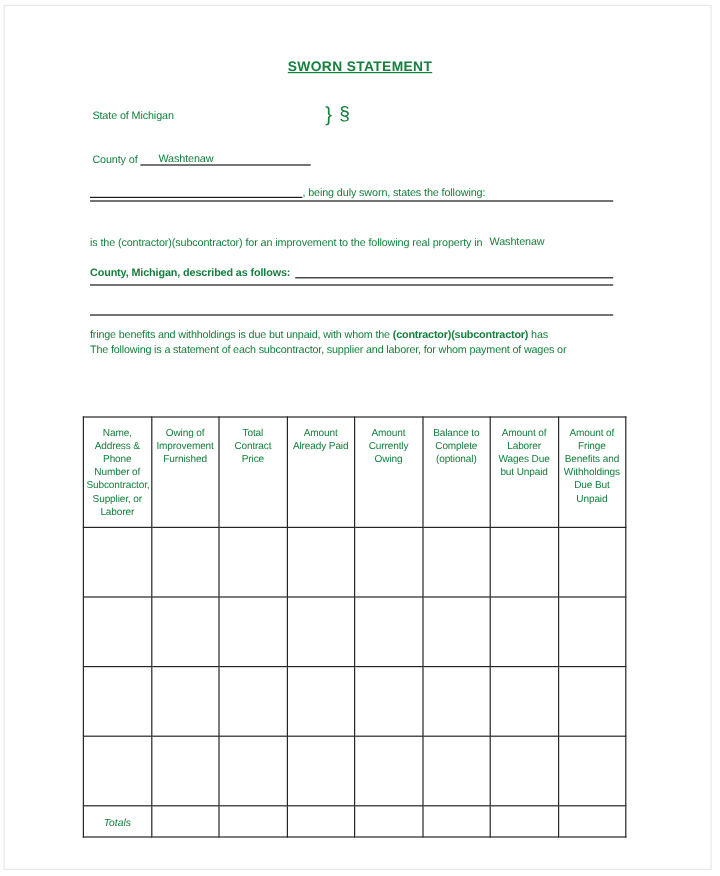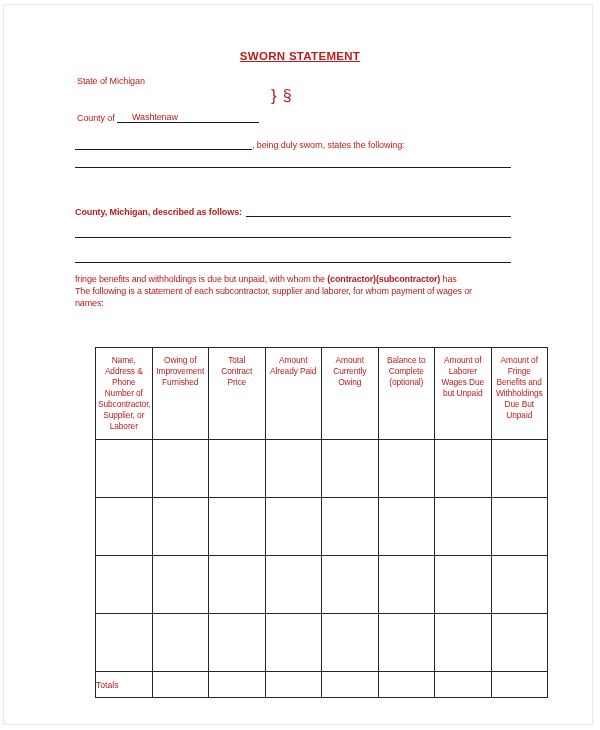--- a/index.html
+++ b/index.html
@@ -2,21 +2,21 @@
 <html><head>
 <meta charset="utf-8">
 <style>
   html, body { margin: 0; padding: 0; background: #ffffff; }
   .page {
     position: relative;
     width: 600px;
     height: 730px;
     background: #ffffff;
     font-family: "Liberation Sans", "DejaVu Sans", sans-serif;
-    color: #b91c1c;
+    color: #15803d;
     overflow: hidden;
   }
   .frame {
     position: absolute;
     left: 3px; top: 4px;
     width: 588px; height: 719px;
     border: 1px solid #e8e8e8;
     pointer-events: none;
   }
   .abs { position: absolute; }
@@ -25,20 +25,21 @@
     text-align: center;
     font-size: 11.5px;
     font-weight: bold;
     letter-spacing: 0.3px;
     text-decoration: underline;
   }
   .txt {
     font-size: 9px;
     letter-spacing: -0.1px;
     white-space: nowrap;
+    margin-top: 15px;
   }
   .brace-group {
     left: 271px; top: 86px;
     display: flex;
     align-items: flex-start;
     gap: 6px;
   }
   .brace   { font-size: 17px; line-height: 20px; }
   .section { font-size: 16px; line-height: 20px; }
   .blank {
@@ -69,43 +70,43 @@
     line-height: 11.8px;
   }
   .para .pline { white-space: nowrap; }
   .para b { letter-spacing: -0.15px; }
   table.stmt {
     position: absolute;
     left: 69px; top: 347px;
     width: 453px;
     border-collapse: collapse;
     table-layout: fixed;
-    margin-left: 26px;
   }
   table.stmt th, table.stmt td {
     border: 1px solid #262626;
     padding: 0;
   }
   table.stmt th {
     height: 84px;
     font-size: 8.4px;
     font-weight: normal;
     letter-spacing: -0.1px;
     line-height: 11px;
     text-align: center;
     vertical-align: top;
     padding: 7px 2px 0 2px;
     white-space: pre-line;
   }
   table.stmt td { height: 57px; }
   table.stmt tr.totals-row td {
     height: 25px;
     font-size: 8.6px;
-    text-align: left;
+    text-align: center;
     vertical-align: middle;
+    font-style: italic;
   }
 </style>
 </head>
 <body>
 
 <div class="page">
   <div class="frame"></div>
 
   <div class="abs title">SWORN STATEMENT</div>
 
@@ -119,33 +120,36 @@
   <div class="abs txt" style="left:75px; top:138px;">
     <span class="blank affiant-blank"></span><span>, being duly sworn, states the following:</span>
   </div>
 
   <div class="abs txt" style="left:77px; top:112px;">
     <span>County of</span><span> </span><span class="blank county-blank"><span>Washtenaw</span></span>
   </div>
 
   <div class="abs rule" style="left:75px; top:167px;"></div>
 
+  <div class="abs txt flexrow" style="left:75px; top:181px;">
+    <span>is the (contractor)(subcontractor) for an improvement to the following real property in</span>
+    <span class="fill blank prop-blank" style="border-bottom:none;"><span>Washtenaw</span></span>
+  </div>
 
   <div class="abs txt flexrow" style="left:75px; top:205px;font-weight:bold;">
     <span>County, Michigan, described as follows:</span>
     <span class="fill" style="margin-left:4px;"></span>
   </div>
 
   <div class="abs rule" style="left:75px; top:237px;"></div>
   <div class="abs rule" style="left:75px; top:262px;"></div>
 
   <div class="abs para">
     <div class="pline"><span>fringe benefits and withholdings is due but unpaid, with whom the </span><b>(contractor)(subcontractor)</b><span> has</span></div>
     <div class="pline">The following is a statement of each subcontractor, supplier and laborer, for whom payment of wages or</div>
-    <div class="pline">names:</div>
   </div>
 
   <table class="stmt">
     <thead>
       <tr id="table-head-row">
           <th>Name,
 Address &amp;
 Phone
 Number of
 Subcontractor,

